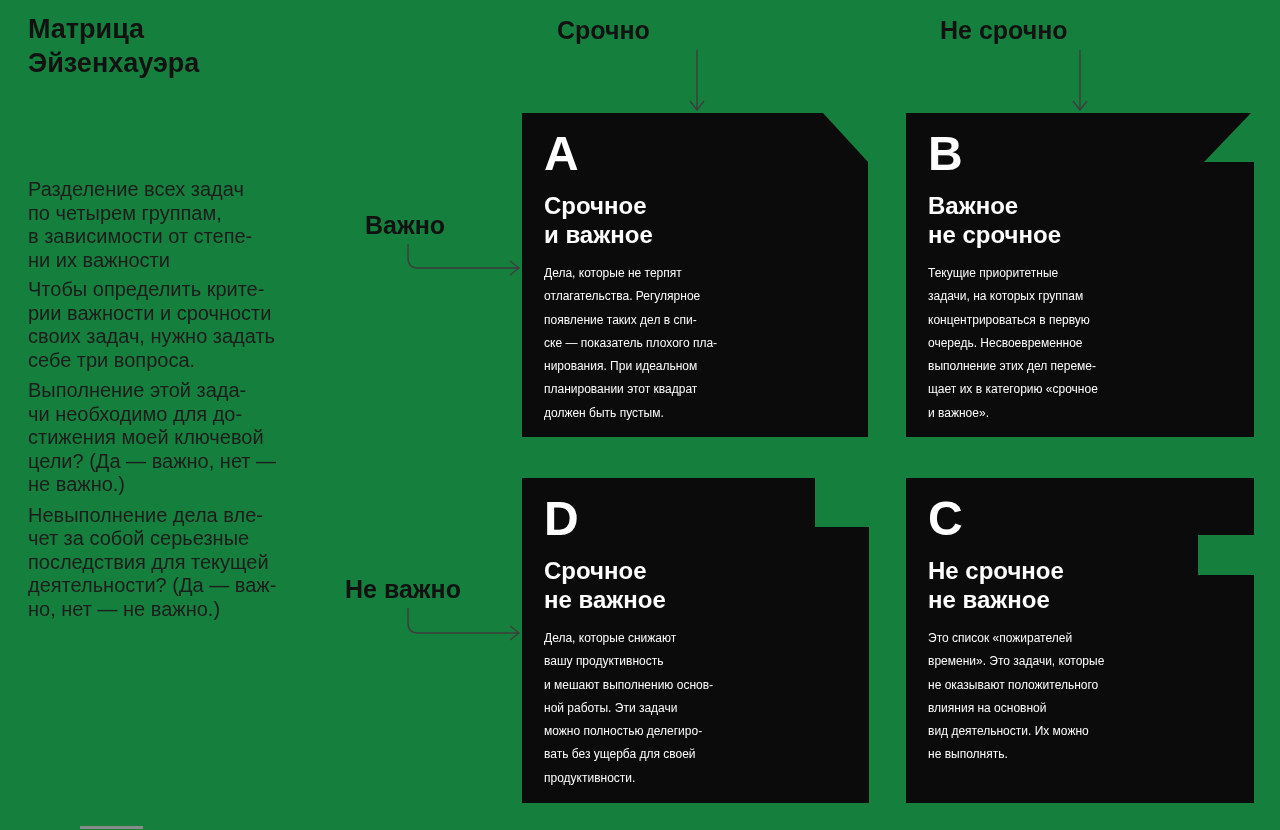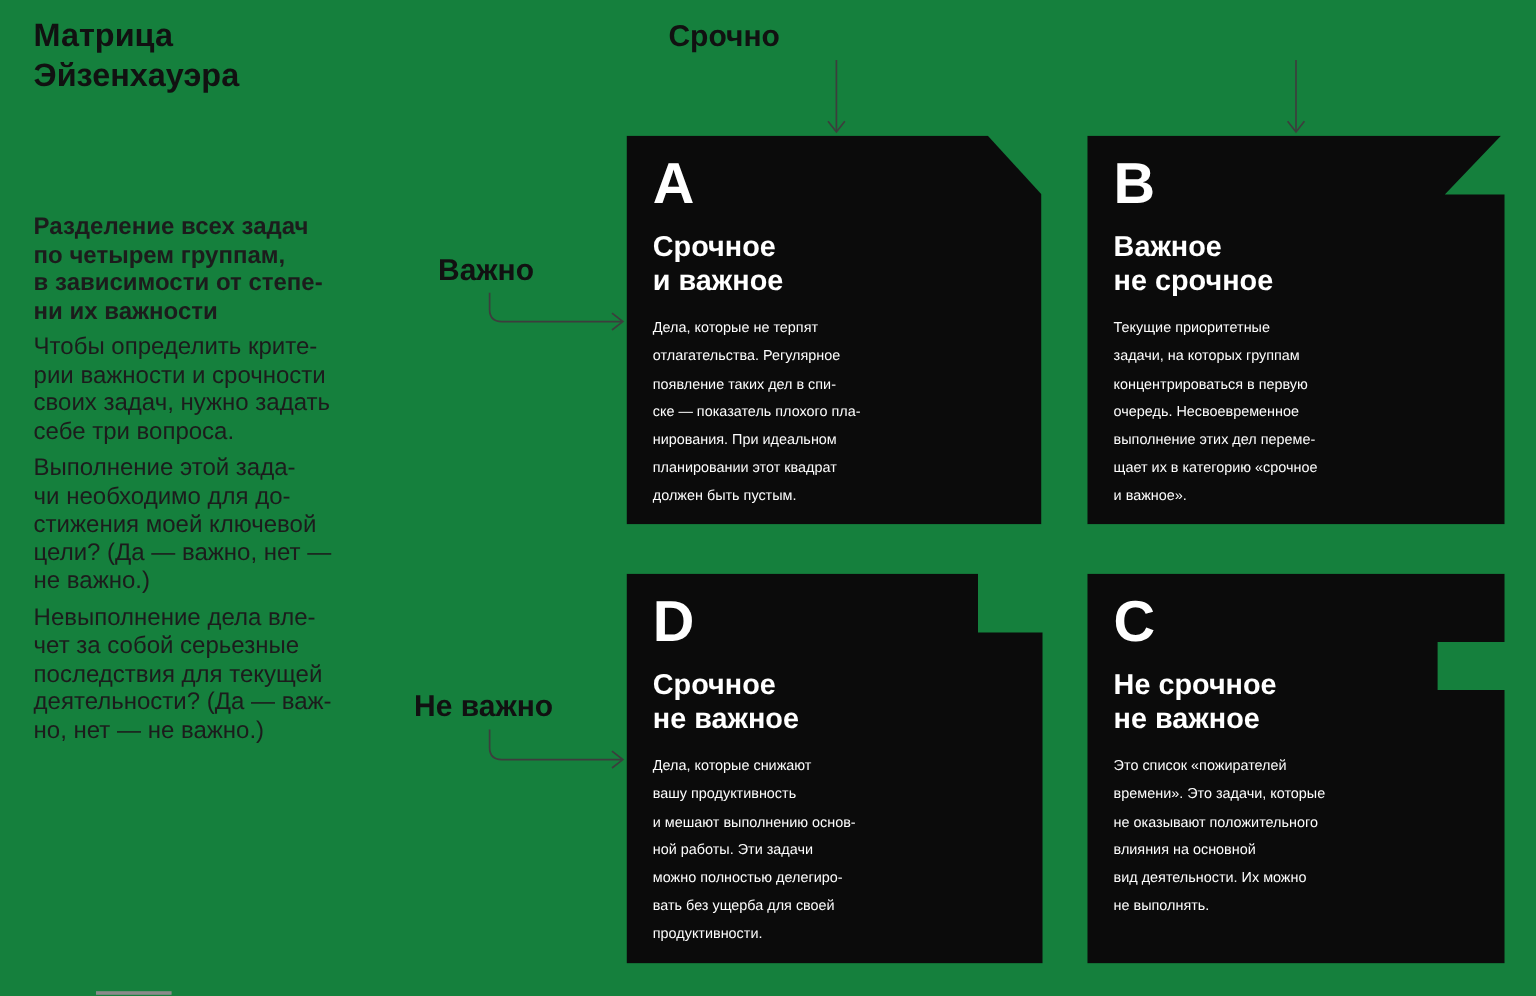--- a/index.html
+++ b/index.html
@@ -11,21 +11,21 @@
 
   
   .page-title{
     position:absolute;left:28px;top:12px;width:320px;
     font-size:27px;font-weight:bold;line-height:34px;color:#111;
   }
   .left-text{
     position:absolute;left:28px;top:178px;width:310px;
     font-size:20px;line-height:23.5px;color:#1c1c1c;
   }
-  .left-text .intro{font-weight:bold;margin:0 0 6px 0;}
+  .left-text .intro{font-weight:normal;margin:0 0 6px 0;}
   .left-text p{margin:0 0 7px 0;}
 
   
   .axis-label{position:absolute;font-size:25px;font-weight:bold;color:#111;}
   .axis-top{width:280px;top:16px;}
   #label-urgent{left:557px;}
   #label-not-urgent{left:940px;}
   #label-important{left:365px;top:211px;}
   #label-not-important{left:345px;top:575px;}
 
@@ -77,20 +77,21 @@
 цели? (Да — важно, нет —
 не важно.)</p>
     <p class="pre">Невыполнение дела вле-
 чет за собой серьезные
 последствия для текущей
 деятельности? (Да — важ-
 но, нет — не важно.)</p>
   </div>
 
   <div class="axis-label axis-top" id="label-urgent">Срочно</div>
+  <div class="axis-label axis-top" id="label-not-urgent">Не срочно</div>
   <div class="axis-label" id="label-important">Важно</div>
   <div class="axis-label" id="label-not-important">Не важно</div>
 
   <svg id="arrows" viewBox="0 0 1280 830" xmlns="http://www.w3.org/2000/svg">
     <g>
       <path d="M697 50 V109"></path>
         <path d="M690 101 L697 110 L704 101"></path>
     </g>
     <g>
       <path d="M1080 50 V109"></path>

